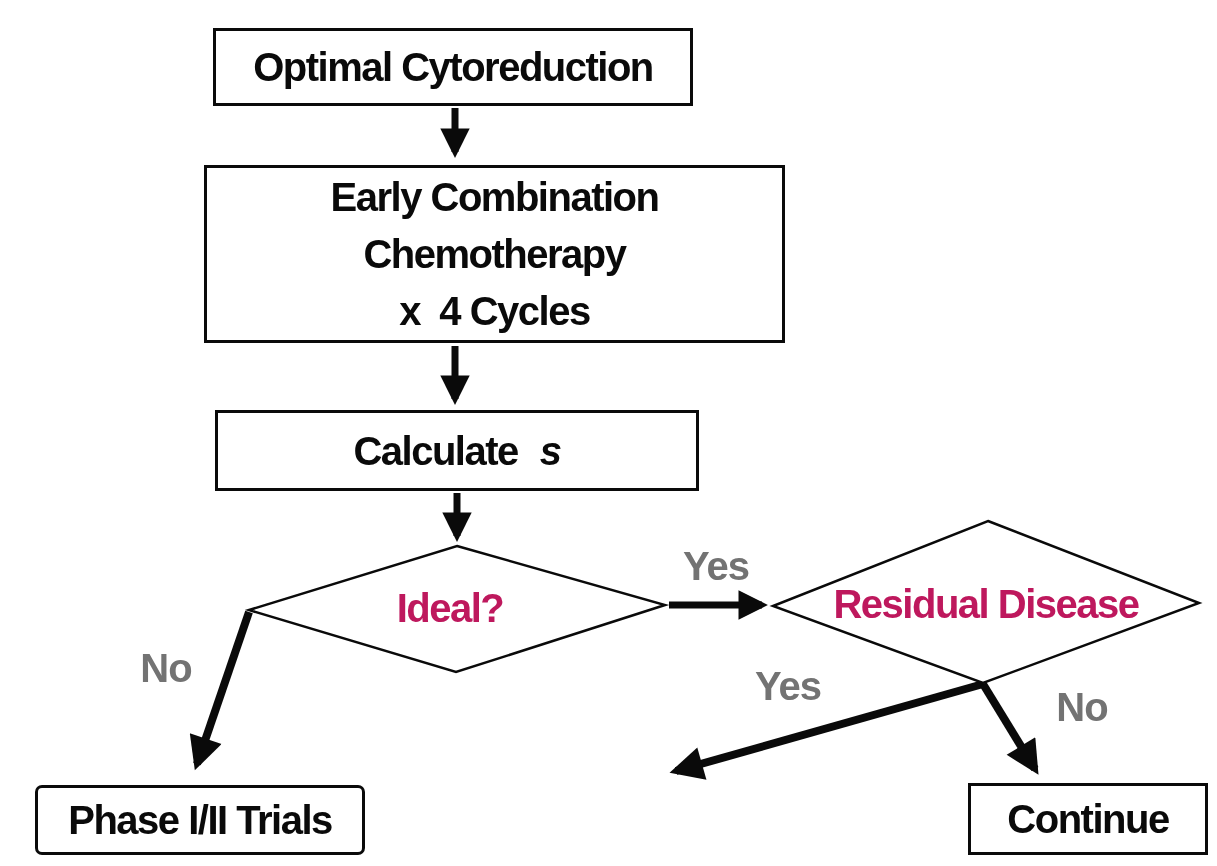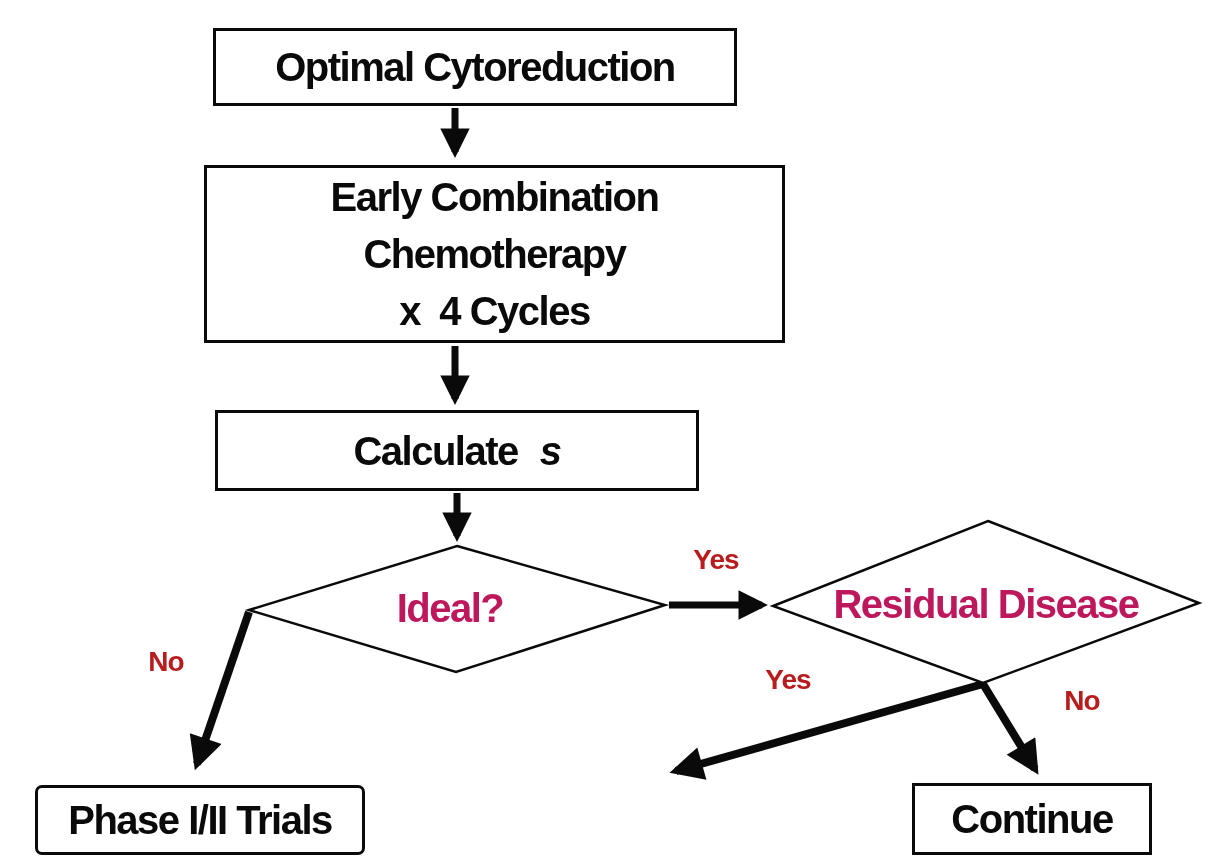--- a/index.html
+++ b/index.html
@@ -55,24 +55,24 @@
     font-size: 40px;
     letter-spacing: -1.5px;
     white-space: pre;
     color: #be185d;
   }
   .edge-label {
     position: absolute;
     transform: translateX(-50%);
     z-index: 2;
     font-weight: bold;
-    font-size: 28px;
+    font-size: 40px;
     letter-spacing: -1px;
     white-space: pre;
-    color: #b91c1c;
+    color: #737373;
   }
 </style>
 </head>
 <body>
 
 <div class="stage">
 
   <svg class="wires" width="1217" height="866" viewBox="0 0 1217 866">
     <defs>
       <marker id="arrow" viewBox="0 0 10 10" refX="8" refY="5" markerWidth="5.2" markerHeight="4.2" orient="auto">
@@ -89,41 +89,41 @@
     <line x1="249" y1="612" x2="197" y2="764" stroke="#0a0a0a" stroke-width="8" marker-end="url(#arrow)"></line>
 
     <line x1="983" y1="684" x2="676" y2="771" stroke="#0a0a0a" stroke-width="8" marker-end="url(#arrow)"></line>
 
     <line x1="983" y1="684" x2="1035" y2="769" stroke="#0a0a0a" stroke-width="8" marker-end="url(#arrow)"></line>
 
     <polygon points="457,546 665,605 456,672 249,610" fill="#ffffff" stroke="#0a0a0a" stroke-width="2.5"></polygon>
     <polygon points="988,521 1199,603 983,683 773,606" fill="#ffffff" stroke="#0a0a0a" stroke-width="2.5"></polygon>
   </svg>
 
-  <div class="box" style="left:213px; top:28px; width:524px; height:78px;">
+  <div class="box" style="left:213px; top:28px; width:480px; height:78px;">
     <span class="lbl">Optimal Cytoreduction</span>
   </div>
 
   <div class="box" style="left:204px; top:165px; width:581px; height:178px;">
     <span class="lbl mline">Early Combination</span>
     <span class="lbl mline">Chemotherapy</span>
     <span class="lbl mline">x  4 Cycles</span>
   </div>
 
   <div class="box" style="left:215px; top:410px; width:484px; height:81px; flex-direction:row;">
     <span class="lbl">Calculate</span>
     <span class="lbl variable">s</span>
   </div>
 
   <div class="box" style="left:35px; top:785px; width:330px; height:70px;border-radius:7px;">
     <span class="lbl">Phase I/II Trials</span>
   </div>
 
 
-  <div class="box" style="left:912px; top:783px; width:240px; height:72px;">
+  <div class="box" style="left:968px; top:783px; width:240px; height:72px;">
     <span class="lbl">Continue</span>
   </div>
 
   <div class="diamond-label" style="left:450px; top:608px;">Ideal?</div>
   <div class="diamond-label" style="left:986px; top:604px;">Residual Disease</div>
 
   <div class="edge-label" style="left:716px; top:544px;">Yes</div>
   <div class="edge-label" style="left:166px; top:646px;">No</div>
   <div class="edge-label" style="left:788px; top:664px;">Yes</div>
   <div class="edge-label" style="left:1082px; top:685px;">No</div>

